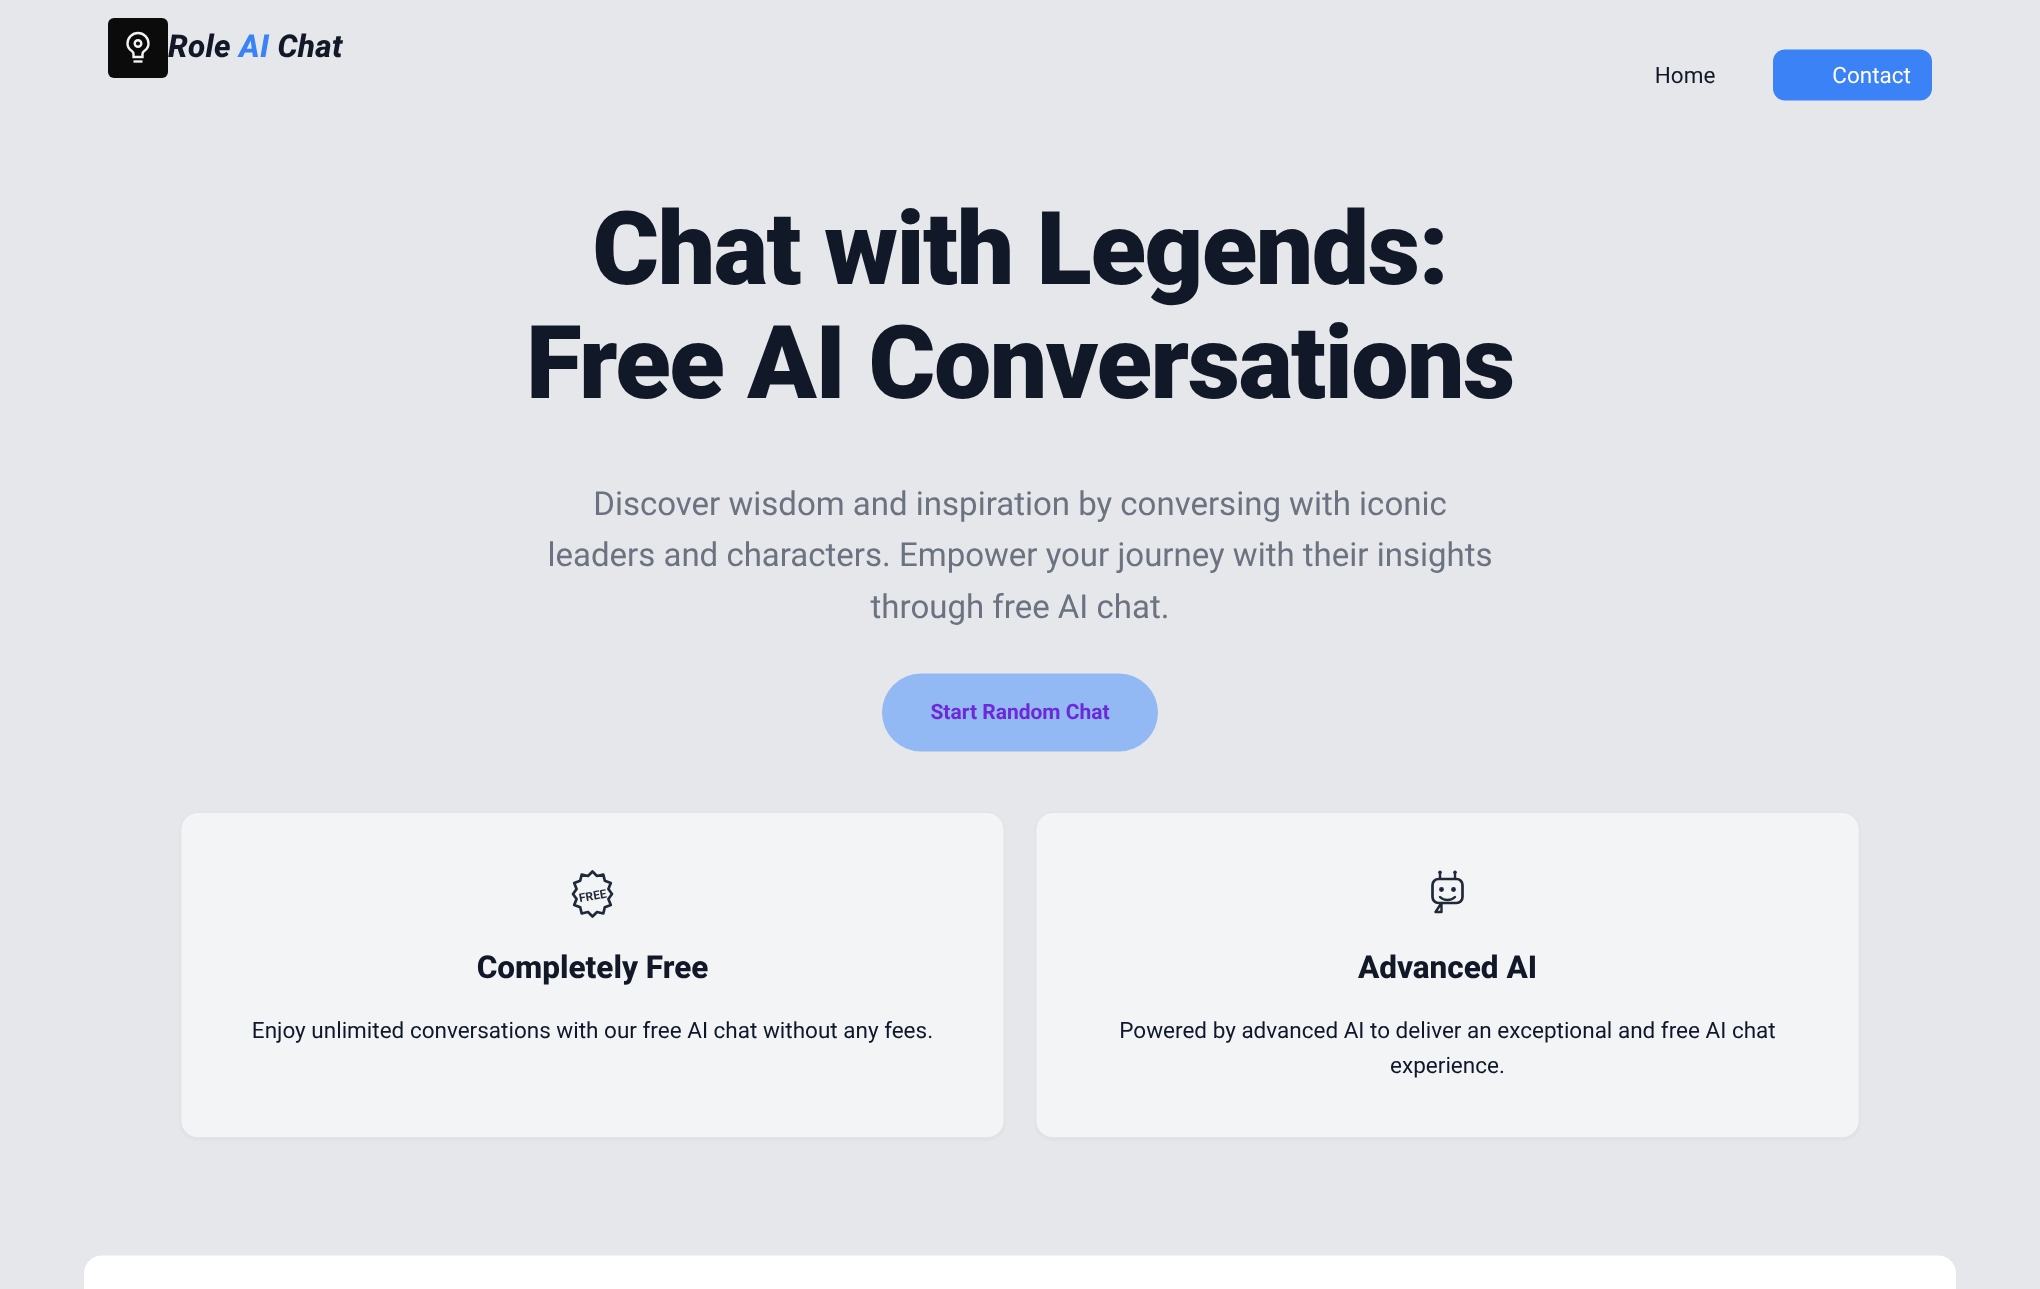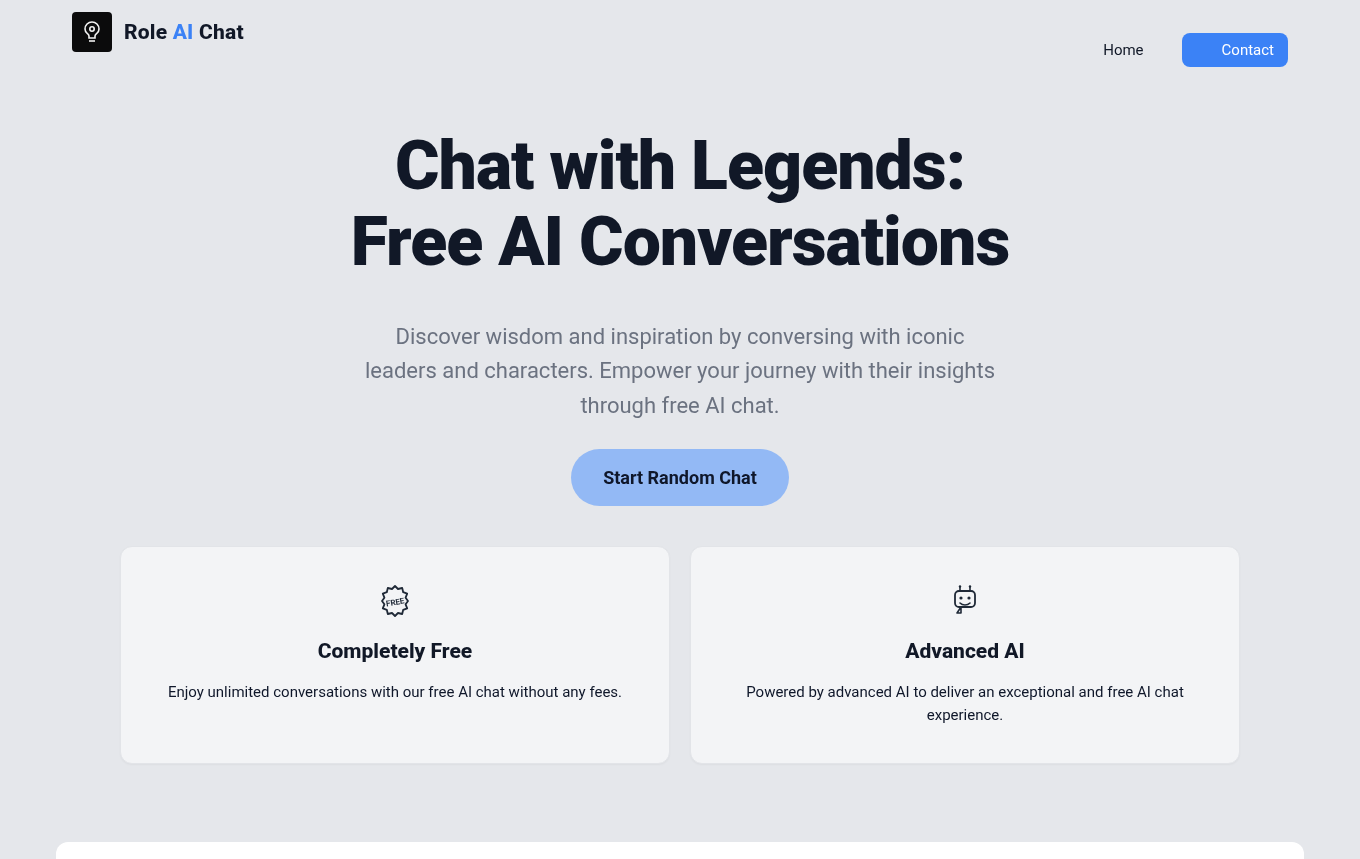--- a/index.html
+++ b/index.html
@@ -27,22 +27,22 @@
     height:64px;
     background:var(--page-bg);
     display:flex;
     align-items:center;
     justify-content:space-between;
     padding:0 72px;
   }
   .brand{
     display:flex;
     align-items:center;
-    gap:12px;
     cursor:pointer;
+    font-style:italic;
   }
   .logo-box{
     width:40px;height:40px;
     background:#0b0b0c;
     border-radius:4px;
     display:flex;align-items:center;justify-content:center;
   }
   .logo-box svg{width:24px;height:24px;fill:none;stroke:#f2f2f2;stroke-width:1.6;}
   .brand-title{
     font-size:21px;
@@ -79,22 +79,22 @@
     font-size:22px;
     line-height:1.55;
     color:var(--muted);
     max-width:640px;
     margin-left:auto;margin-right:auto;
   }
   .cta-btn{
     display:inline-block;
     margin-top:26px;
     background:var(--cta-bg);
-    color:#0f172a;
-    font-size:18px;
+    color:#6d28d9;
+    font-size:14px;
     font-weight:700;
     padding:18px 32px;
     border-radius:999px;
     cursor:pointer;
   }
 
   
   .cards{
     display:flex;
     gap:20px;

